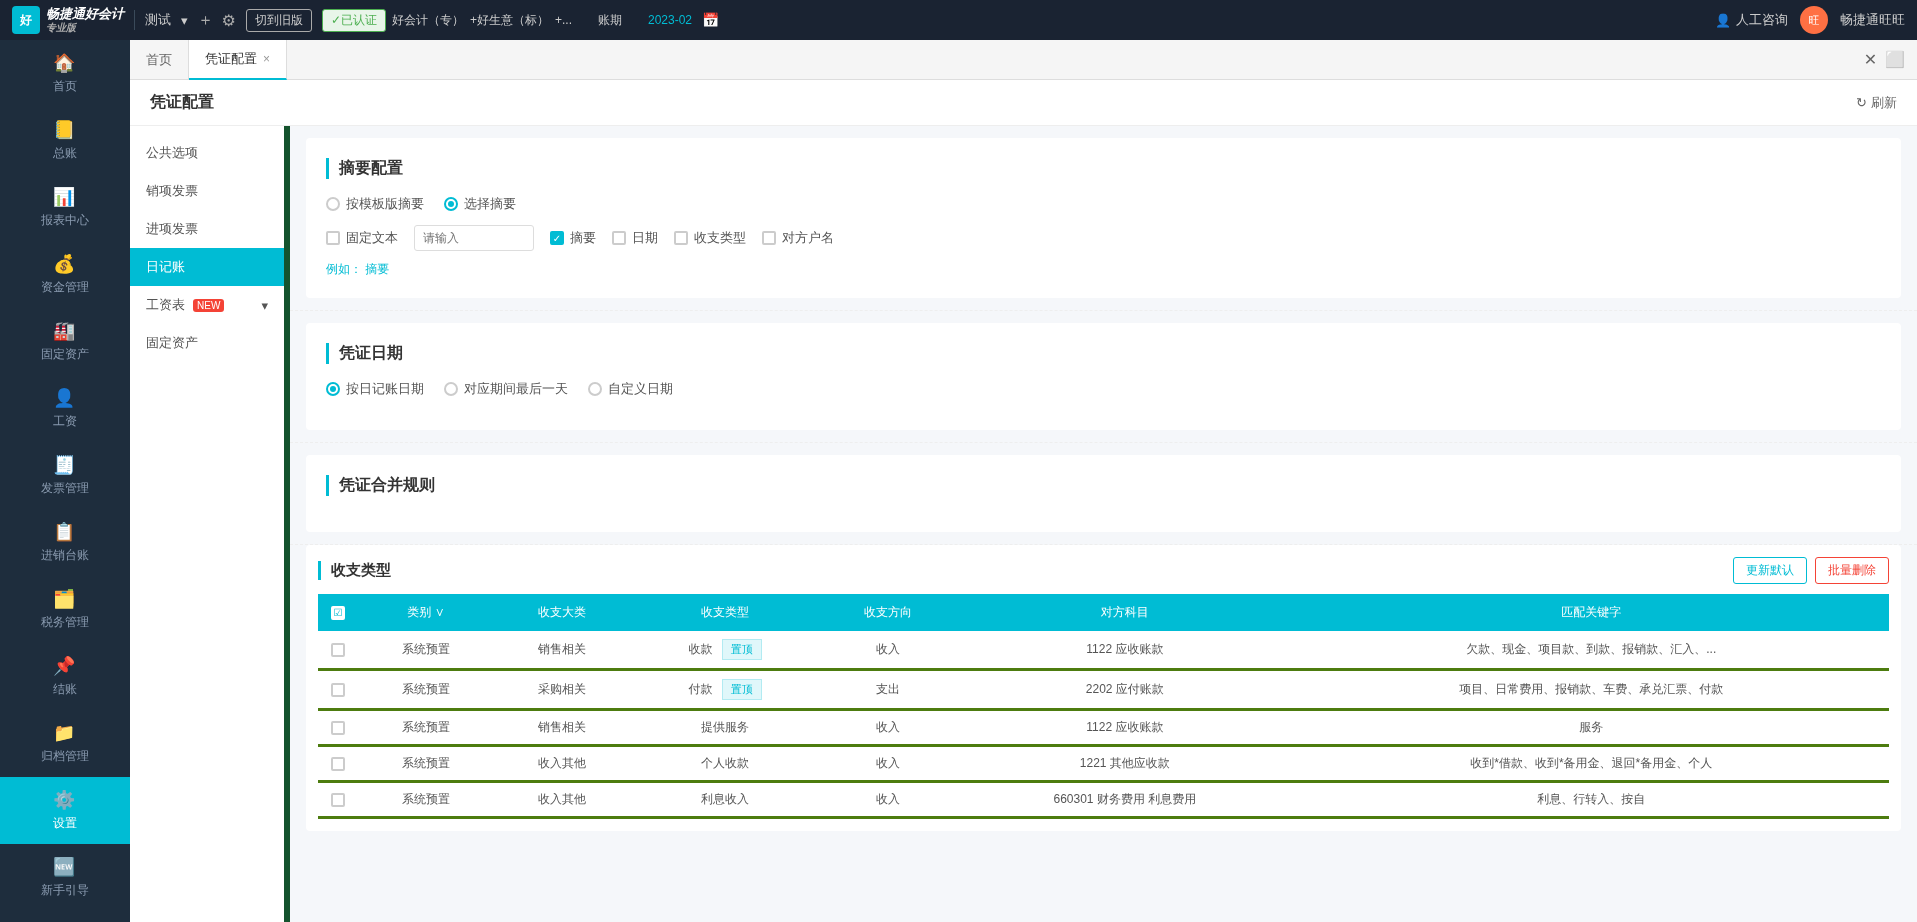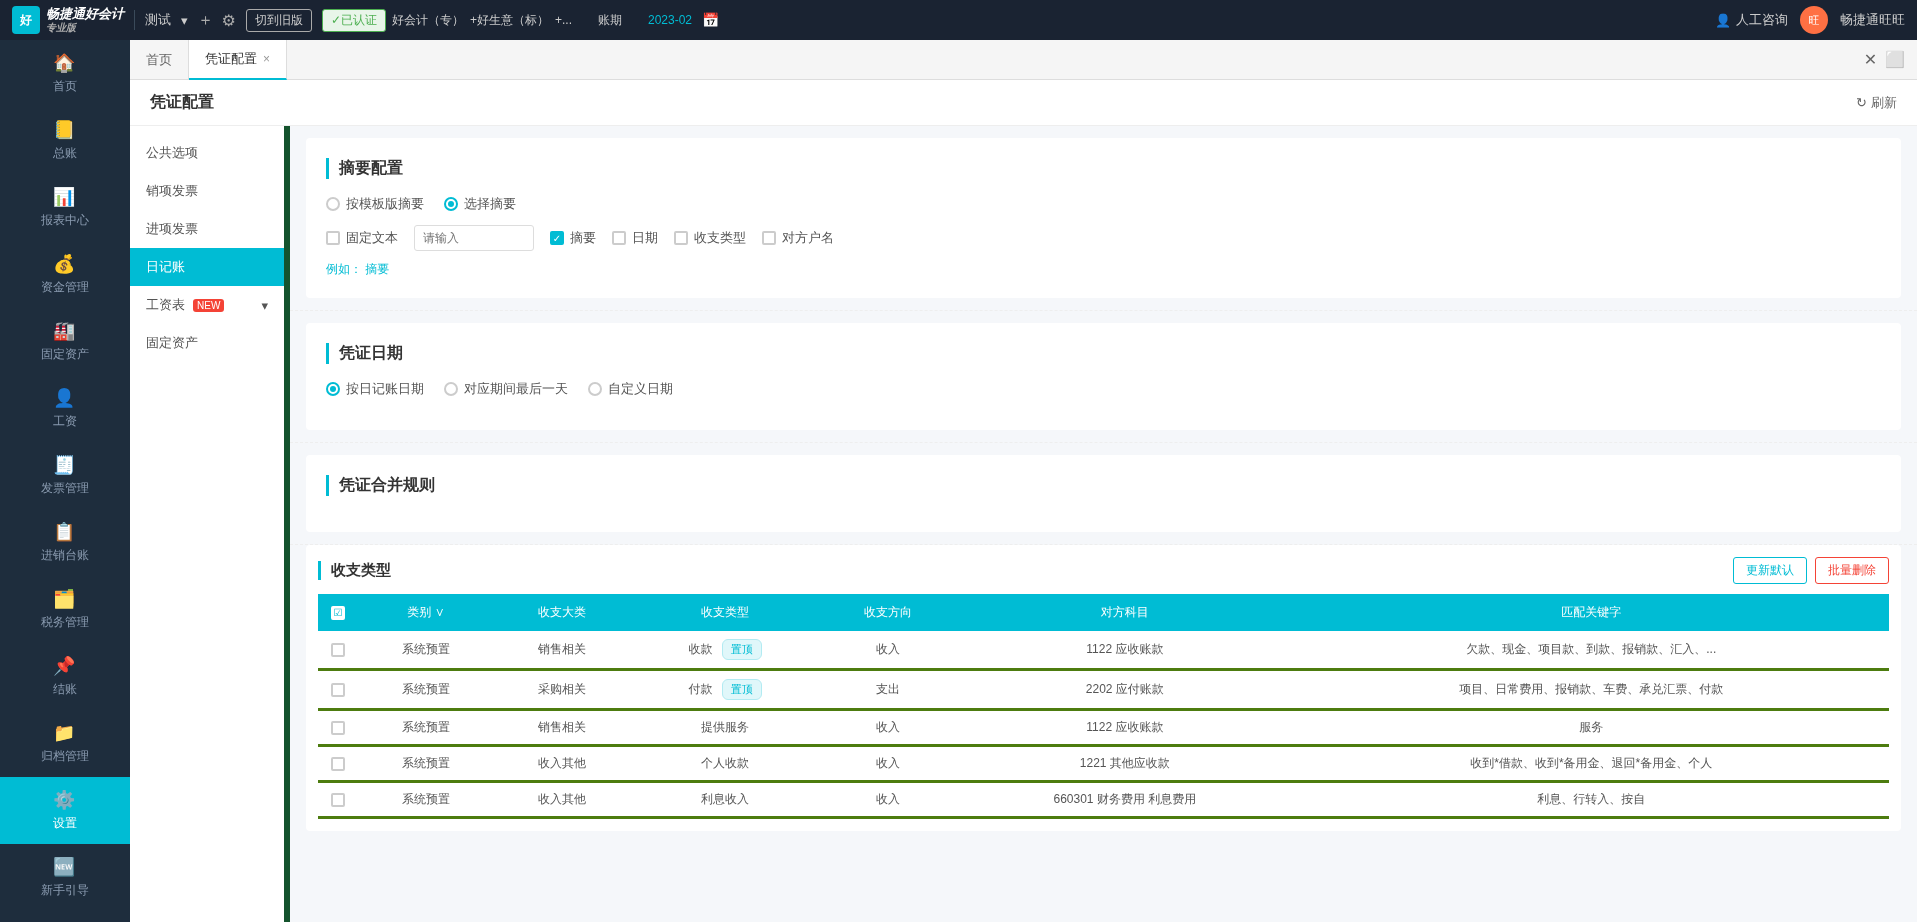--- a/index.html
+++ b/index.html
@@ -85,21 +85,21 @@
     .table-section-title { font-size: 15px; font-weight: 600; color: #333; border-left: 3px solid #00bcd4; padding-left: 10px; }
     .table-actions { display: flex; gap: 8px; }
     .action-btn { padding: 4px 12px; border: 1px solid #00bcd4; color: #00bcd4; background: #fff; border-radius: 3px; font-size: 12px; cursor: pointer; }
     .action-btn.danger { border-color: #f44336; color: #f44336; }
 
     
     .data-table { width: 100%; border-collapse: collapse; }
     .data-table th { background: #00bcd4; color: white; padding: 10px 8px; font-size: 12px; text-align: center; font-weight: normal; }
     .data-table td { padding: 8px; font-size: 12px; color: #555; text-align: center; border-bottom: 3px solid #4d7c0f; }
     .data-table .checkbox-col { width: 40px; }
-    .btn-override { background: #e0f7fa; color: #00bcd4; border: 1px solid #b2ebf2; padding: 2px 8px; border-radius: 6px; font-size: 11px; cursor: pointer; }
+    .btn-override { background: #e0f7fa; color: #00bcd4; border: 1px solid #b2ebf2; padding: 2px 8px; border-radius: 0; font-size: 11px; cursor: pointer; }
     .td-left { text-align: left; }
   </style>
 </head>
 <body>
 
 <div class="top-bar">
   <div class="top-bar-logo">
     <div class="logo-icon">好</div>
     <div style="display:flex;flex-direction:column;line-height:1.1;font-style:italic;">
       <span style="font-size:13px;color:#fff;">畅捷通好会计</span>

